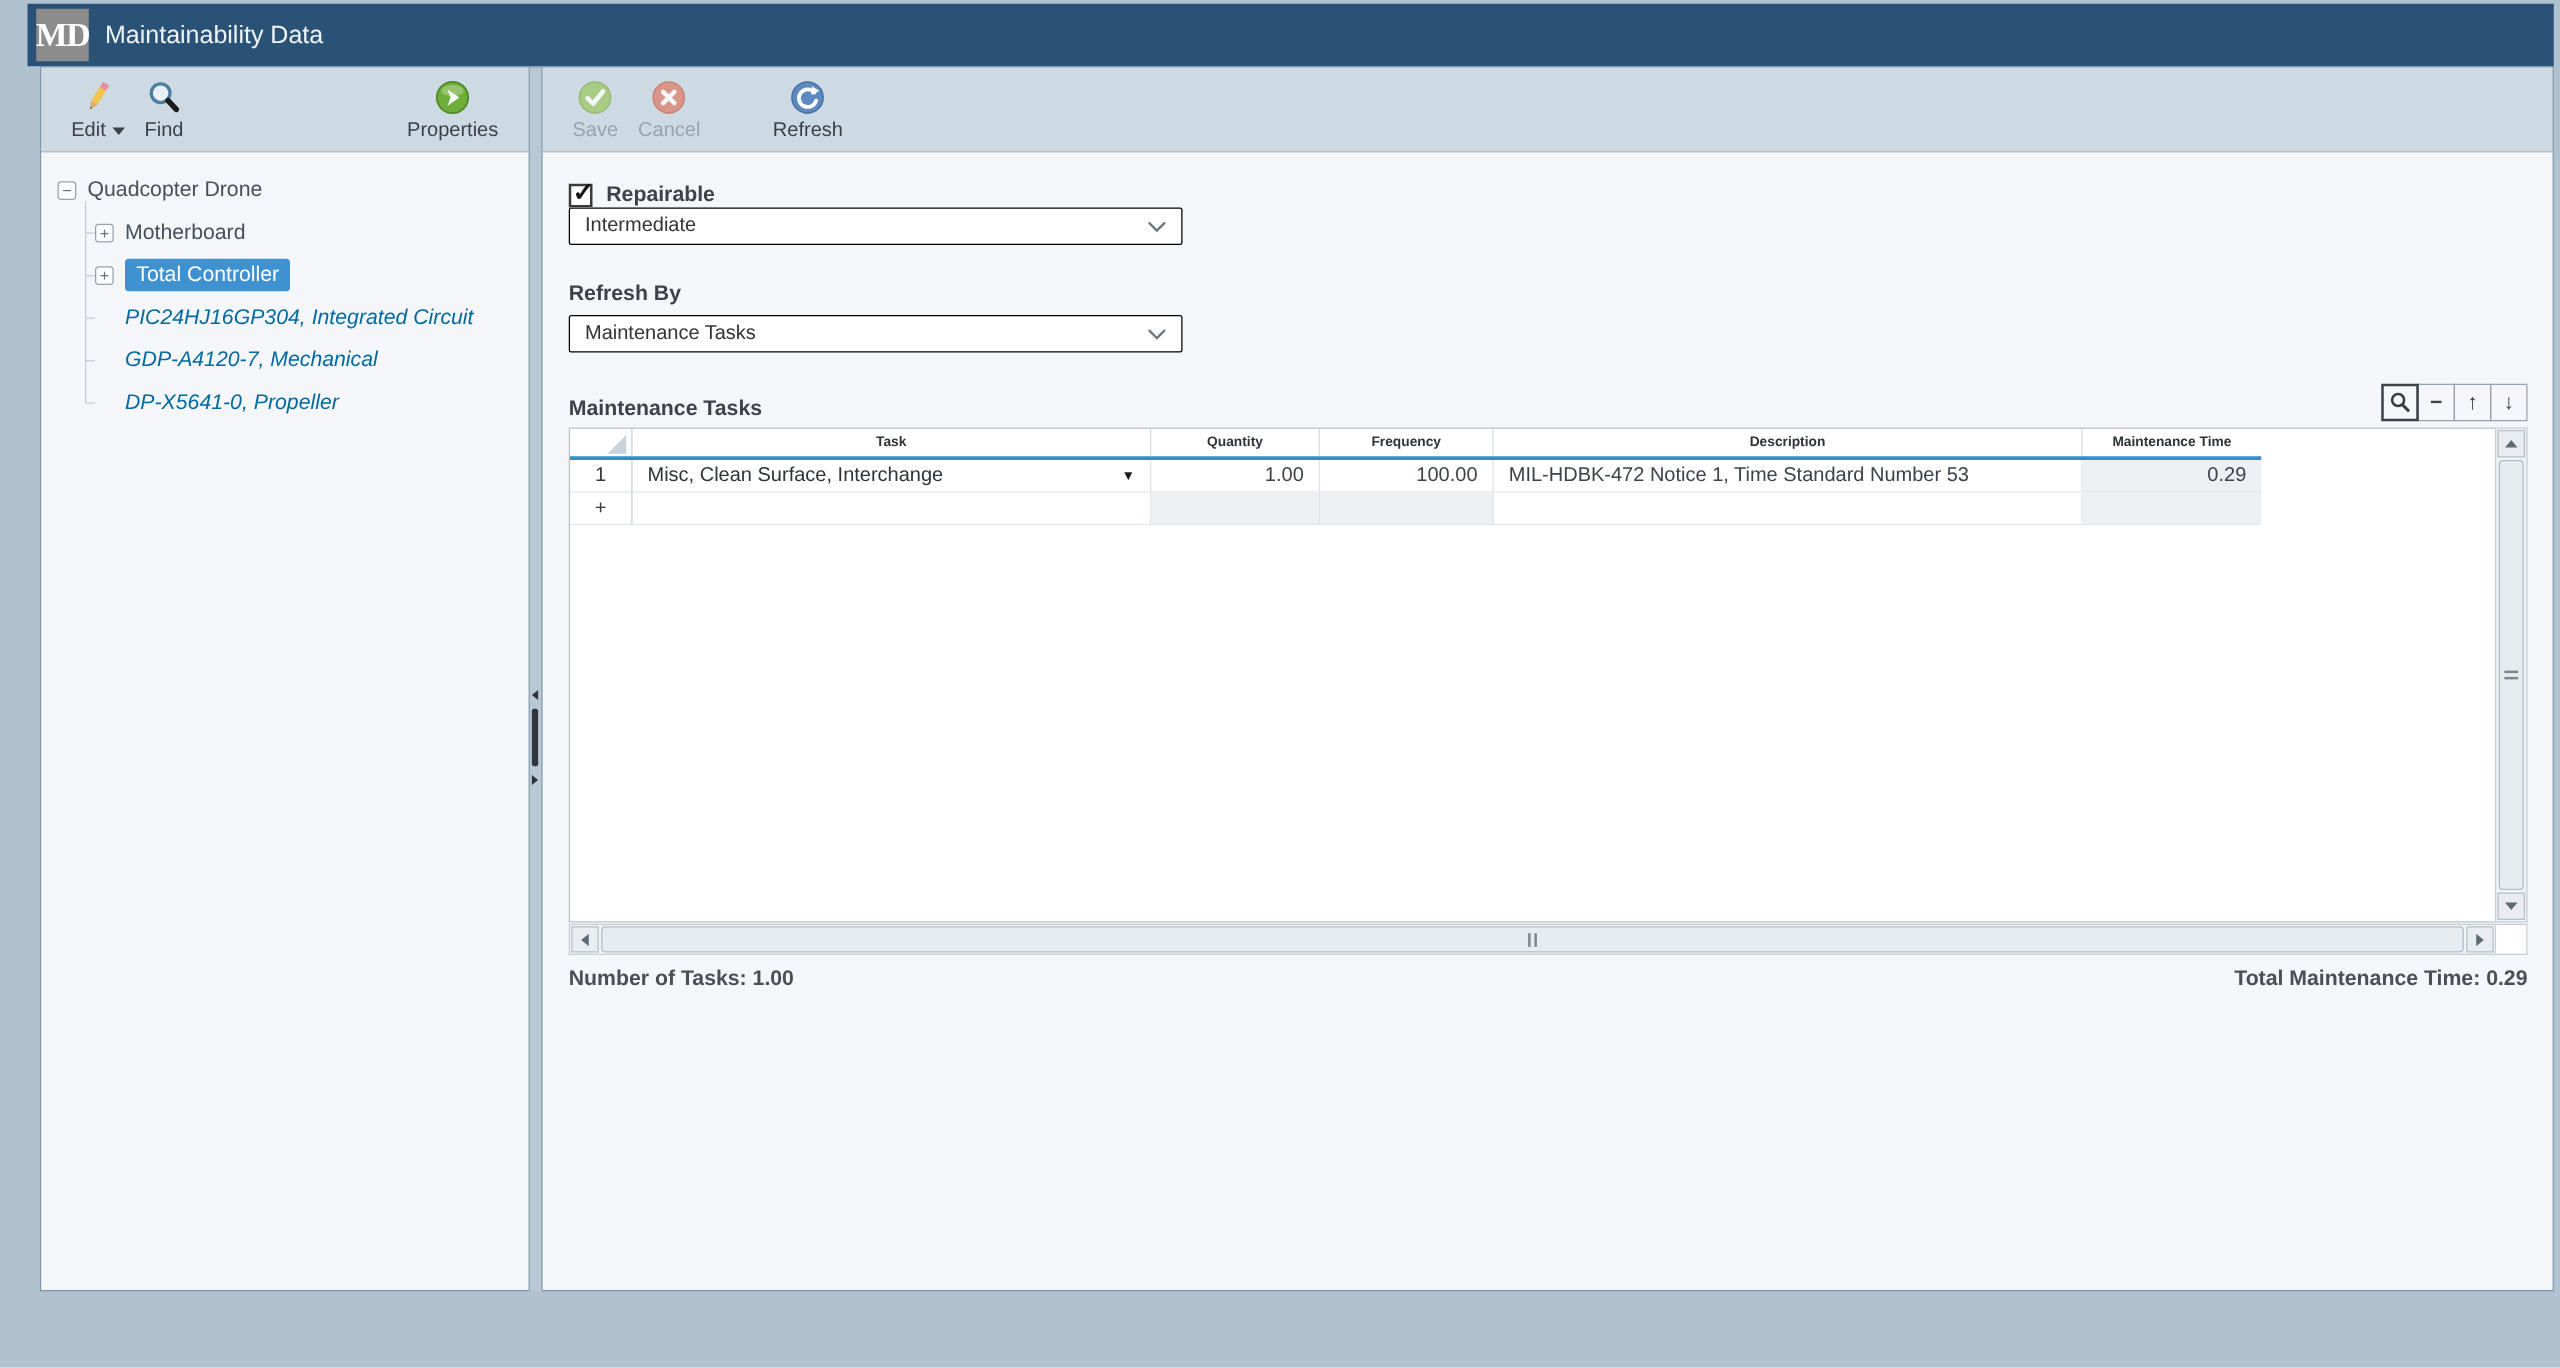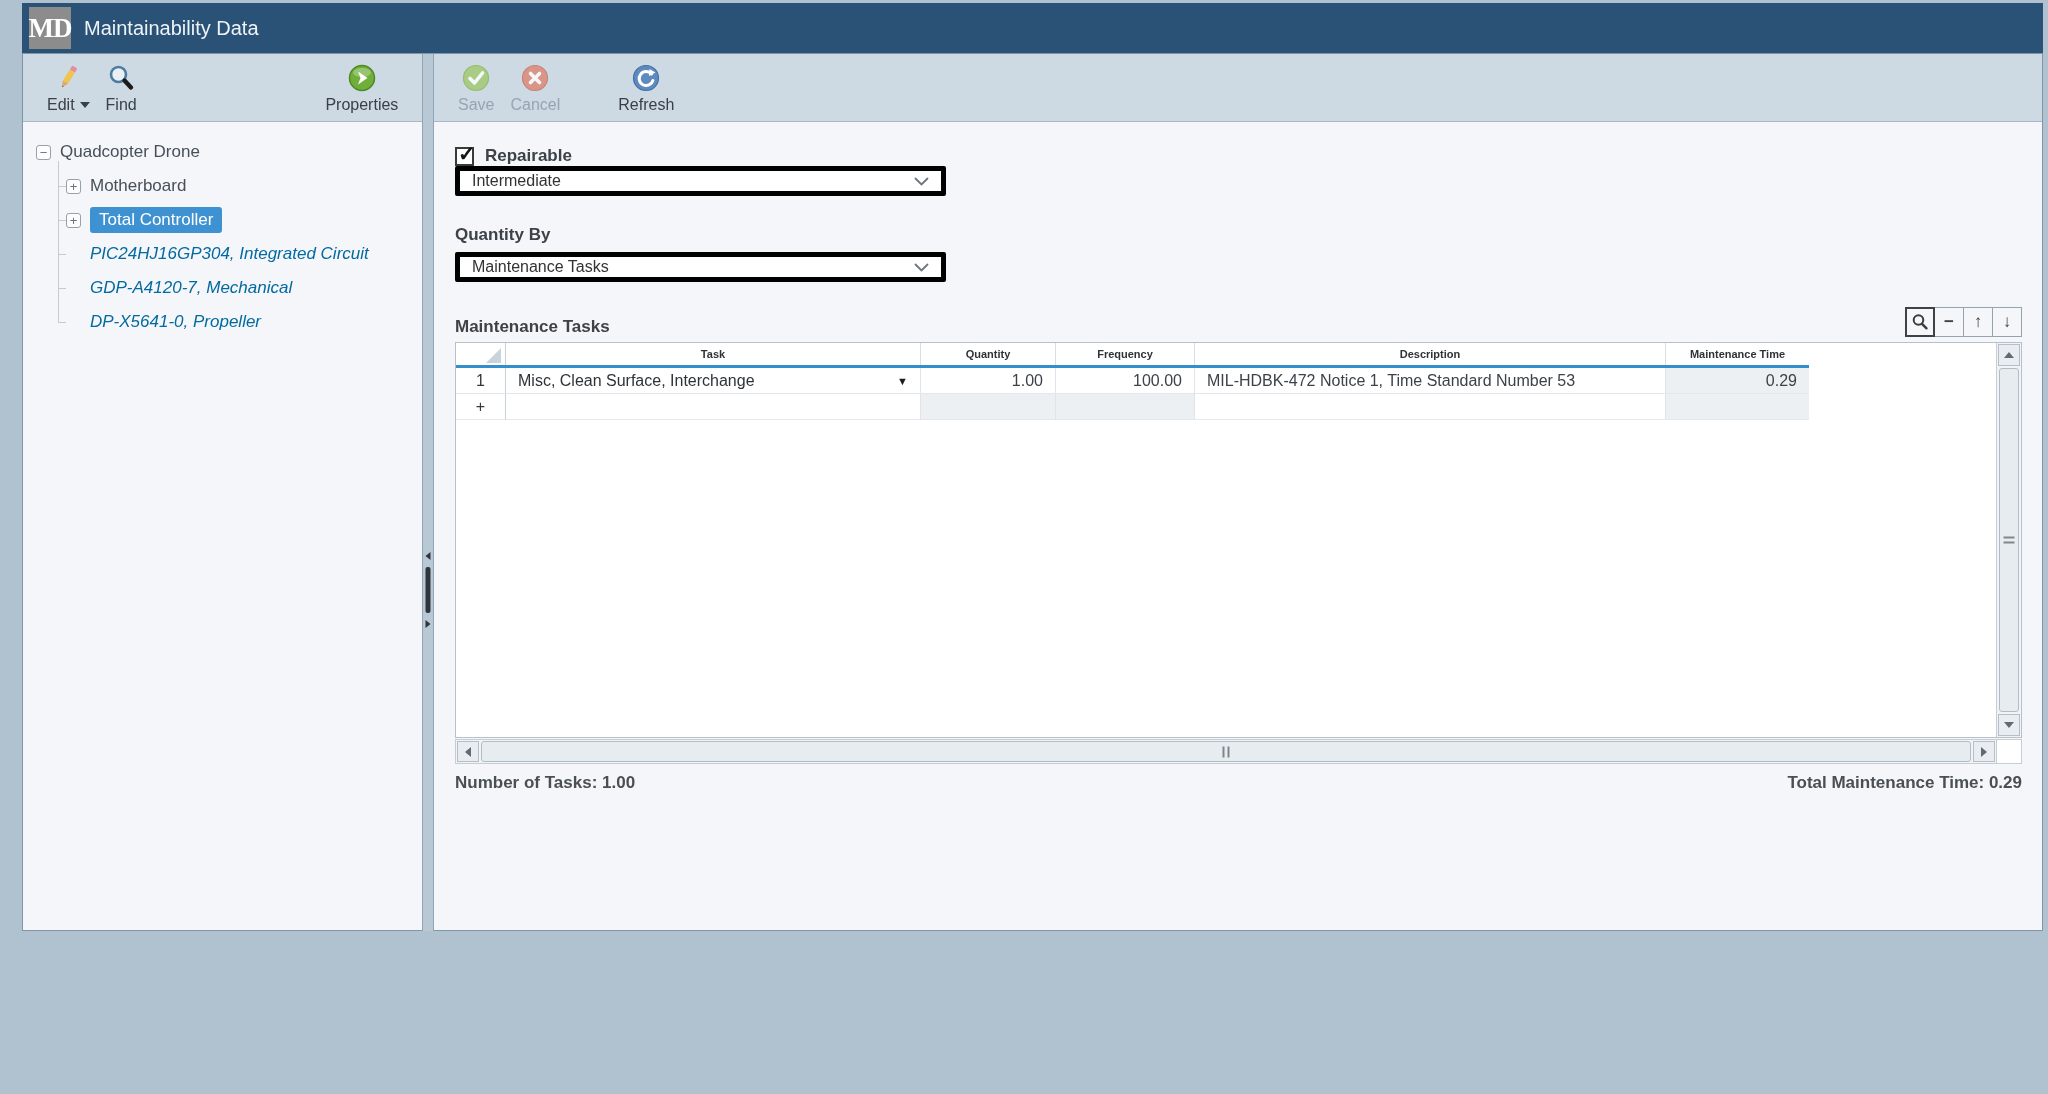--- a/index.html
+++ b/index.html
@@ -13,21 +13,21 @@
   .app { position:absolute; inset:0; padding:3px 5px 0 22px; }
 
   
   .titlebar { height:50px; background:#2a5277; display:flex; align-items:center; gap:13px; padding-left:7px; }
   .logo { width:42px; height:42px; background:#8c8c8c; color:#fff;
           font-family:"Liberation Serif", serif; font-weight:bold; font-size:27px;
           display:flex; align-items:center; justify-content:center; letter-spacing:-1px; }
   .title { color:#eef3f7; font-size:20px; }
 
   
-  .main { display:flex; height:878px; }
+  .main { display:flex; height:980px;margin-left:10px; }
   .left-panel  { width:414px; border:1px solid #8096a8; border-right:none; display:flex; flex-direction:column; }
   .right-panel { flex:1;      border:1px solid #8096a8; border-left:none;  display:flex; flex-direction:column; }
   .splitter { position:relative; width:12px; background:#b9c8d5; border-top:1px solid #8096a8;
               border-left:1px solid #90a4b4; border-right:1px solid #90a4b4; }
   .split-handle { position:absolute; top:498px; left:50%; transform:translateX(-50%);
                   display:flex; flex-direction:column; align-items:center; gap:7px; }
   .tri-left  { width:0; height:0; border-top:4px solid transparent; border-bottom:4px solid transparent; border-right:5px solid #2f353a; }
   .tri-right { width:0; height:0; border-top:4px solid transparent; border-bottom:4px solid transparent; border-left:5px solid #2f353a; }
   .grip-bar { width:5px; height:46px; background:#2f353a; border-radius:2px; }
 
@@ -56,21 +56,21 @@
   .tlabel.selected { background:#3f92d2; color:#fff; padding:3px 9px; border-radius:3px; }
   .tlabel.part { color:#0369a1; font-style:italic; }
 
   
   .content { flex:1; background:#f4f6f9; padding:24px 20px 0 21px; font-size:17px; color:#3c4248; }
   .cb-row { display:flex; align-items:center; gap:11px; font-weight:bold; height:20px; }
   .checkbox { width:19px; height:19px; border:2px solid #3a3a3a; background:#fff; position:relative; flex:none; }
   .checkmark { position:absolute; left:1px; top:-7px; font-size:21px; font-weight:bold; color:#151515; }
   .field-label { font-weight:bold; margin-top:17px; margin-bottom:7px; }
   .field-label.spaced { margin-top:29px; }
-  .select { width:491px; height:30px; background:#fff; border:5px solid #000000; border-radius:2px;
+  .select { width:491px; height:30px; background:#fff; border:1px solid #000000; border-radius:2px;
             display:flex; align-items:center; justify-content:space-between; padding:0 12px;
             font-size:16px; color:#333; }
 
   .section-row { display:flex; align-items:flex-end; justify-content:space-between; margin-top:25px; margin-bottom:5px; }
   .section-label { font-weight:bold; }
   .grid-toolbar { display:flex; }
   .gbtn { width:30px; height:30px; border:1px solid #94a3b0; margin-left:-1px; background:transparent;
           display:flex; align-items:center; justify-content:center; color:#3c4248; font-size:17px; font-weight:bold; }
   .gbtn.active { border:2px solid #3c4248; z-index:1; }
 
@@ -247,21 +247,21 @@
 
         <div class="select">
           <span>Intermediate</span>
           <span>
             <svg width="15" height="9" viewBox="0 0 15 9">
                 <path d="M1.5 1.5 L7.5 7.5 L13.5 1.5" stroke="#6b7680" stroke-width="1.8" fill="none" stroke-linecap="round"></path>
               </svg>
           </span>
         </div>
 
-        <div class="field-label spaced">Quantity By</div>
+        <div class="field-label spaced">Refresh By</div>
         <div class="select">
           <span>Maintenance Tasks</span>
           <span>
             <svg width="15" height="9" viewBox="0 0 15 9">
                 <path d="M1.5 1.5 L7.5 7.5 L13.5 1.5" stroke="#6b7680" stroke-width="1.8" fill="none" stroke-linecap="round"></path>
               </svg>
           </span>
         </div>
 
         <div class="section-row">

